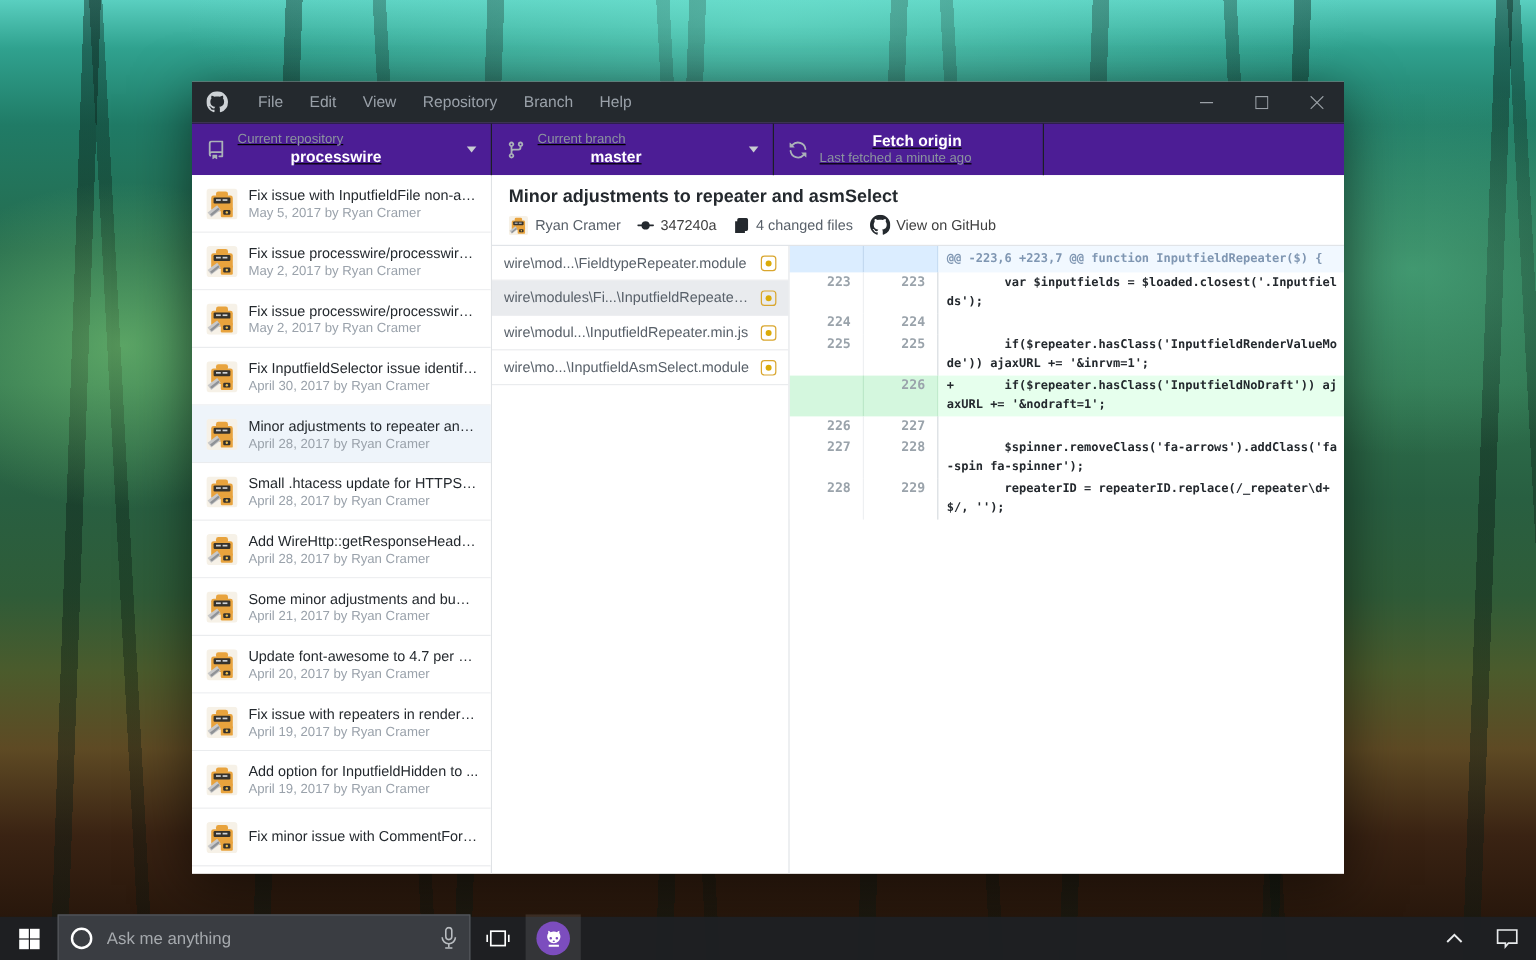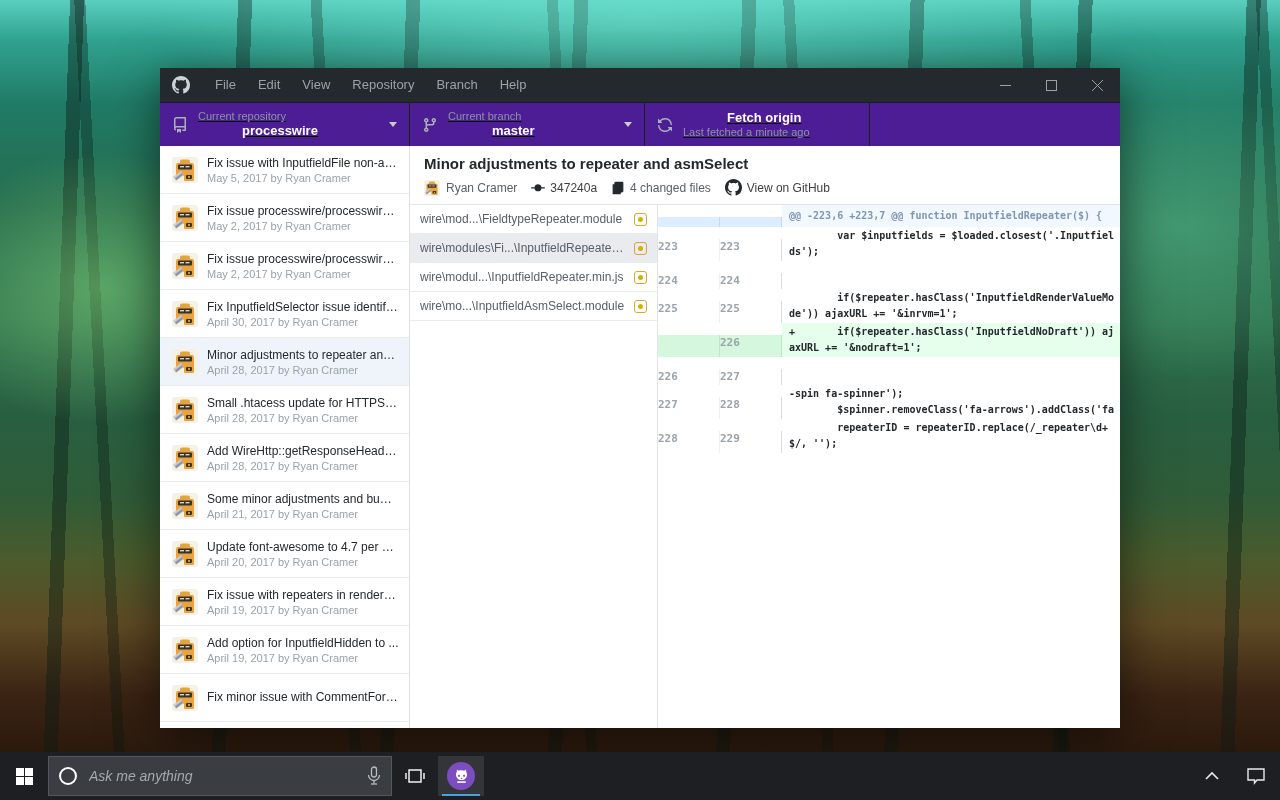--- a/index.html
+++ b/index.html
@@ -78,34 +78,34 @@
   .file-list{ width:248px; flex:none; border-right:1px solid #e1e4e8; }
   .file-row{ height:29px; display:flex; align-items:center; padding:0 10px; border-bottom:1px solid #eaecee; font-size:12px; color:#586069; }
   .file-row.selected{ background:#e9ebee; }
   .file-name{ flex:1; white-space:nowrap; overflow:hidden; text-overflow:ellipsis; }
   .file-status{ width:13px; height:13px; border:1.5px solid #d9a62e; border-radius:3px; flex:none; margin-left:8px; position:relative; }
   .file-status::after{ content:""; position:absolute; left:50%; top:50%; width:5px; height:5px; margin:-2.5px 0 0 -2.5px; border-radius:50%; background:#dbab09; }
 
   
   .diff{ flex:1; min-width:0; overflow:hidden; font-family:"DejaVu Sans Mono", monospace;font-weight:bold; }
   .diff-row{ display:flex; align-items:stretch; }
-  .gut{ width:62px; flex:none; padding:0 10px 0 0; font-size:11px; line-height:16px; color:#9aa3ab; border-right:1px solid #eef0f2;margin-top:12px; }
+  .gut{ width:62px; flex:none; text-align:right; padding:0 10px 0 0; font-size:11px; line-height:16px; color:#9aa3ab; border-right:1px solid #eef0f2; }
   .gut.gut2{ border-right:1px solid #d8dce0; }
   .code{ flex:1; min-width:0; padding-left:7px; font-size:10px; line-height:16px; color:#24292e; white-space:pre; overflow:hidden; }
   .diff-row.hunk .gut{ background:#dbedff; border-right-color:#c3d9f0; }
   .diff-row.hunk .code{ background:#f1f8ff; color:#7f96b2; padding-top:3px; padding-bottom:3px; }
   .diff-row.context{ background:#fff; }
   .diff-row.context .code{ padding-top:1px; padding-bottom:1px; }
   .diff-row.added .gut{ background:#d4f7de; border-right-color:#bce8c9; }
   .diff-row.added .code{ background:#e6ffed; padding-top:1px; padding-bottom:1px; }
 
   
   .taskbar{
-    position:absolute; left:0; bottom:0; width:1280px; height:48px;
-    background:rgba(30,32,35,.97); display:flex; align-items:center; z-index:50;font-style:italic;
+    position:absolute; left:0; bottom:0; width:1280px; height:36px;
+    background:rgba(30,32,35,.97); display:flex; align-items:center; z-index:50;
   }
   .start-btn{ width:48px; height:40px; display:flex; align-items:center; justify-content:center; }
   .win-logo{ width:17px; height:17px; display:grid; grid-template-columns:8px 8px; grid-template-rows:8px 8px; gap:1px; }
   .win-logo span{ background:#fff; }
   .search-box{
     width:344px; height:40px; background:#3a3d42; border:1px solid #54575c; display:flex; align-items:center; padding:0 10px;
   }
   .cortana-ring{ width:18px; height:18px; border:2.5px solid #fff; border-radius:50%; flex:none; }
   .search-placeholder{ color:#a6aaae; font-size:14px; margin-left:12px; flex:1; white-space:nowrap; overflow:hidden; }
   .mic-icon{ width:14px; height:20px; flex:none; }
@@ -511,21 +511,21 @@
               <div class="code"><div>+       if($repeater.hasClass('InputfieldNoDraft')) aj</div><div>axURL += '&amp;nodraft=1';</div></div>
             </div>
             <div class="diff-row context">
               <div class="gut">226</div>
               <div class="gut gut2">227</div>
               <div class="code"><div> </div></div>
             </div>
             <div class="diff-row context">
               <div class="gut">227</div>
               <div class="gut gut2">228</div>
-              <div class="code"><div>-spin fa-spinner');</div><div>        $spinner.removeClass('fa-arrows').addClass('fa</div></div>
+              <div class="code"><div>        $spinner.removeClass('fa-arrows').addClass('fa</div><div>-spin fa-spinner');</div></div>
             </div>
             <div class="diff-row context">
               <div class="gut">228</div>
               <div class="gut gut2">229</div>
               <div class="code"><div>        repeaterID = repeaterID.replace(/_repeater\d+</div><div>$/, '');</div></div>
             </div>
           </div>
       </div>
     </section>
 

